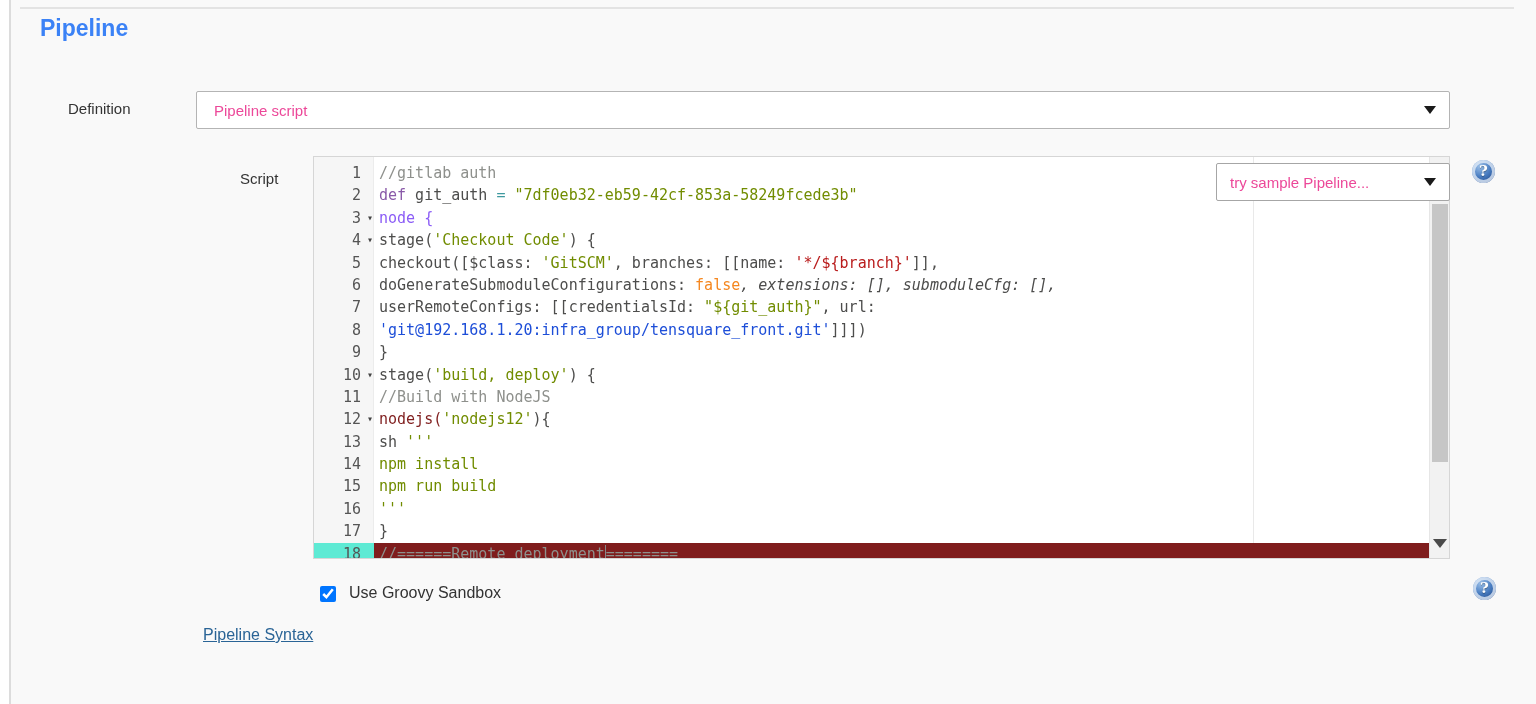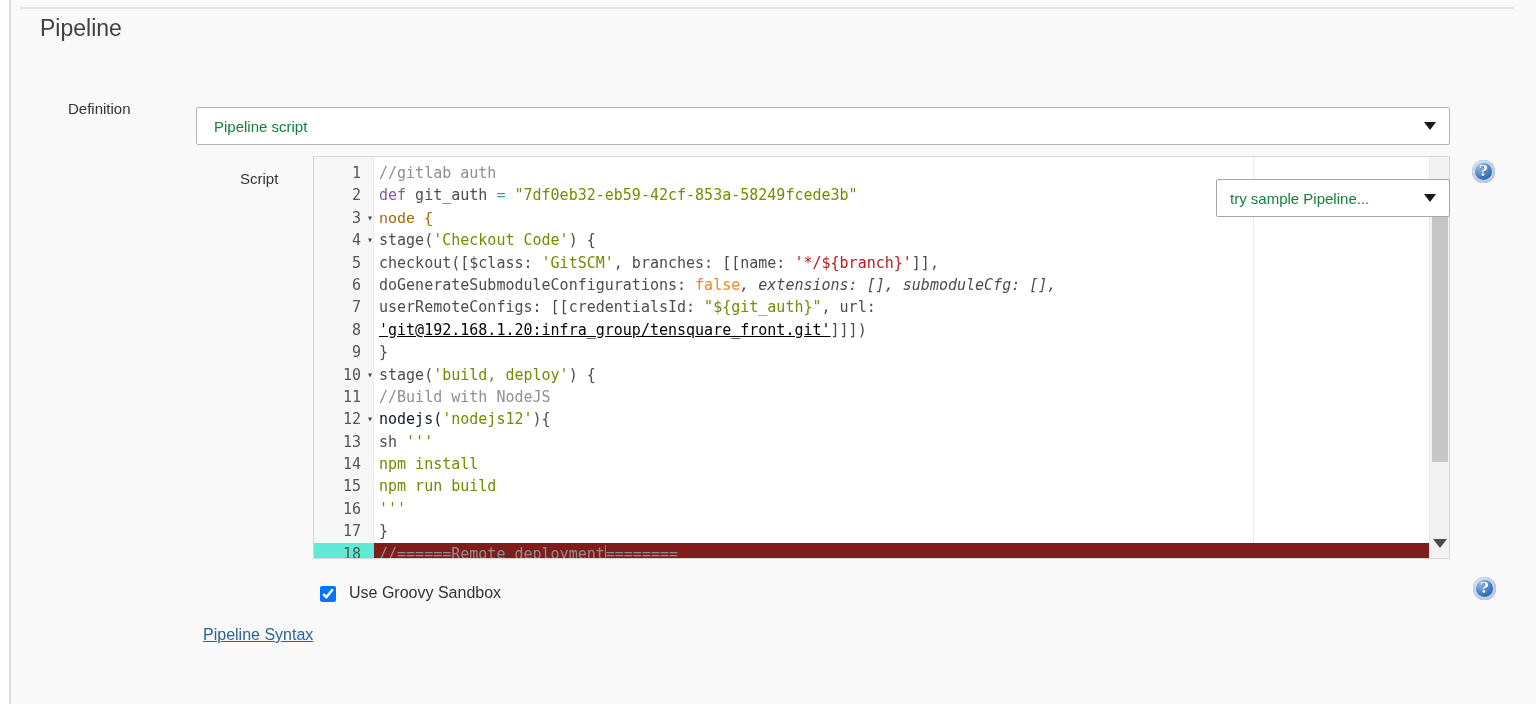--- a/index.html
+++ b/index.html
@@ -3,27 +3,27 @@
 <meta charset="utf-8">
 <style>
   * { margin:0; padding:0; box-sizing:border-box; }
   html,body { width:1536px; height:704px; }
   body { font-family:"Liberation Sans", sans-serif; background:#ffffff; position:relative; overflow:hidden; }
   #stage { position:absolute; left:0; top:0; width:1536px; height:704px; background:#ffffff; }
   .panel-bg { position:absolute; left:11px; top:0; width:1525px; height:704px; background:#f9f9f9; }
   .vline { position:absolute; left:9px; top:0; width:2px; height:704px; background:#dcdcdc; }
   .topline { position:absolute; left:20px; top:7px; width:1494px; height:2px; background:#e3e3e3; }
 
-  .page-title { position:absolute; left:40px; top:15px; font-size:23px; font-weight:normal; color:#404040; }
+  .page-title { position:absolute; left:40px; top:15px; font-size:23px; font-weight:bold; color:#3b82f6; }
 
   .field-label { position:absolute; font-size:15px; color:#333; }
   #definition-label { left:68px; top:100px; }
   #script-label { left:240px; top:170px; }
 
-  .selectbox { position:absolute; background:#fff; border:1px solid #b4b4b4; border-radius:2px; font-size:15px; color:#15803d; display:flex; align-items:center; cursor:default;margin-top:16px; }
+  .selectbox { position:absolute; background:#fff; border:1px solid #b4b4b4; border-radius:2px; font-size:15px; color:#ec4899; display:flex; align-items:center; cursor:default; }
   #definition-select { left:196px; top:91px; width:1254px; height:38px; padding-left:17px; }
   #sample-select { left:1216px; top:163px; width:234px; height:38px; padding-left:13px; border-color:#a6a6a6; z-index:30; }
   .sel-arrow { position:absolute; right:13px; top:50%; transform:translateY(-50%); width:0; height:0; border-left:6px solid transparent; border-right:6px solid transparent; border-top:8px solid #1a1a1a; }
 
   
   #editor { position:absolute; left:313px; top:156px; width:1137px; height:403px; background:#ffffff; border:1px solid #d6d6d6; overflow:hidden; font-family:"DejaVu Sans Mono","Liberation Mono",monospace; font-size:15px; }
   #gutter-bg { position:absolute; left:0; top:0; width:60px; height:100%; background:#f6f6f6; border-right:1px solid #ececec; }
   #ruler { position:absolute; left:939px; top:0; width:1px; height:100%; background:#e9e9e9; }
   #lines { position:absolute; left:0; top:5px; width:100%; }
   .cm-row { display:flex; height:22.4px; line-height:22.4px; white-space:pre; }
@@ -68,30 +68,30 @@
   </div>
 
   <div class="field-label" id="script-label">Script</div>
 
   <div id="editor">
     <div id="gutter-bg"></div>
     <div id="ruler"></div>
     <div id="lines">
         <div class="cm-row"><div class="cm-gutter-cell">1</div><div class="cm-code"><span style="color: rgb(142, 144, 140);">//gitlab auth</span></div></div>
         <div class="cm-row"><div class="cm-gutter-cell">2</div><div class="cm-code"><span style="color: rgb(137, 89, 168);">def</span><span style="color: rgb(77, 77, 76);"> git_auth </span><span style="color: rgb(62, 153, 159);">=</span><span style="color: rgb(77, 77, 76);"> </span><span style="color: rgb(113, 140, 0);">"7df0eb32-eb59-42cf-853a-58249fcede3b"</span></div></div>
-        <div class="cm-row"><div class="cm-gutter-cell">3<span class="fold-arrow">▾</span></div><div class="cm-code"><span style="color: #a16207; font-family: Liberation Mono, monospace;">node {</span></div></div>
+        <div class="cm-row"><div class="cm-gutter-cell">3<span class="fold-arrow">▾</span></div><div class="cm-code"><span style="color: #8b5cf6;">node {</span></div></div>
         <div class="cm-row"><div class="cm-gutter-cell">4<span class="fold-arrow">▾</span></div><div class="cm-code"><span style="color: rgb(77, 77, 76);">stage(</span><span style="color: rgb(113, 140, 0);">'Checkout Code'</span><span style="color: rgb(77, 77, 76);">) {</span></div></div>
         <div class="cm-row"><div class="cm-gutter-cell">5</div><div class="cm-code"><span style="color: rgb(77, 77, 76);">checkout([$class: </span><span style="color: rgb(113, 140, 0);">'GitSCM'</span><span style="color: rgb(77, 77, 76);">, branches: [[name: </span><span style="color: #b91c1c;">'*/${branch}'</span><span style="color: rgb(77, 77, 76);">]],</span></div></div>
         <div class="cm-row"><div class="cm-gutter-cell">6</div><div class="cm-code"><span style="color: rgb(77, 77, 76);">doGenerateSubmoduleConfigurations: </span><span style="color: rgb(245, 135, 31);">false</span><span style="color: rgb(77, 77, 76); font-style: italic;">, extensions: [], submoduleCfg: [],</span></div></div>
         <div class="cm-row"><div class="cm-gutter-cell">7</div><div class="cm-code"><span style="color: rgb(77, 77, 76);">userRemoteConfigs: [[credentialsId: </span><span style="color: rgb(113, 140, 0);">"${git_auth}"</span><span style="color: rgb(77, 77, 76);">, url:</span></div></div>
-        <div class="cm-row"><div class="cm-gutter-cell">8</div><div class="cm-code"><span style="color: #000000; text-decoration: underline;">'git@192.168.1.20:infra_group/tensquare_front.git'</span><span style="color: rgb(77, 77, 76);">]]])</span></div></div>
+        <div class="cm-row"><div class="cm-gutter-cell">8</div><div class="cm-code"><span style="color: #1d4ed8;">'git@192.168.1.20:infra_group/tensquare_front.git'</span><span style="color: rgb(77, 77, 76);">]]])</span></div></div>
         <div class="cm-row"><div class="cm-gutter-cell">9</div><div class="cm-code"><span style="color: rgb(77, 77, 76);">}</span></div></div>
         <div class="cm-row"><div class="cm-gutter-cell">10<span class="fold-arrow">▾</span></div><div class="cm-code"><span style="color: rgb(77, 77, 76);">stage(</span><span style="color: rgb(113, 140, 0);">'build, deploy'</span><span style="color: rgb(77, 77, 76);">) {</span></div></div>
         <div class="cm-row"><div class="cm-gutter-cell">11</div><div class="cm-code"><span style="color: rgb(142, 144, 140);">//Build with NodeJS</span></div></div>
-        <div class="cm-row"><div class="cm-gutter-cell">12<span class="fold-arrow">▾</span></div><div class="cm-code"><span style="color: #0f172a;">nodejs(</span><span style="color: rgb(113, 140, 0);">'nodejs12'</span><span style="color: rgb(77, 77, 76);">){</span></div></div>
+        <div class="cm-row"><div class="cm-gutter-cell">12<span class="fold-arrow">▾</span></div><div class="cm-code"><span style="color: #7f1d1d;">nodejs(</span><span style="color: rgb(113, 140, 0);">'nodejs12'</span><span style="color: rgb(77, 77, 76);">){</span></div></div>
         <div class="cm-row"><div class="cm-gutter-cell">13</div><div class="cm-code"><span style="color: rgb(77, 77, 76);">sh </span><span style="color: rgb(113, 140, 0);">'''</span></div></div>
         <div class="cm-row"><div class="cm-gutter-cell">14</div><div class="cm-code"><span style="color: rgb(113, 140, 0);">npm install</span></div></div>
         <div class="cm-row"><div class="cm-gutter-cell">15</div><div class="cm-code"><span style="color: rgb(113, 140, 0);">npm run build</span></div></div>
         <div class="cm-row"><div class="cm-gutter-cell">16</div><div class="cm-code"><span style="color: rgb(113, 140, 0);">'''</span></div></div>
         <div class="cm-row"><div class="cm-gutter-cell">17</div><div class="cm-code"><span style="color: rgb(77, 77, 76);">}</span></div></div>
         <div class="cm-row active"><div class="cm-gutter-cell">18</div><div class="cm-code"><span style="color: rgb(142, 144, 140);">//======Remote deployment</span><span class="caret"></span><span style="color: rgb(142, 144, 140);">========</span></div></div>
       </div>
     <div id="vscroll">
       <div id="vthumb"></div>
       <div id="vdown"></div>

